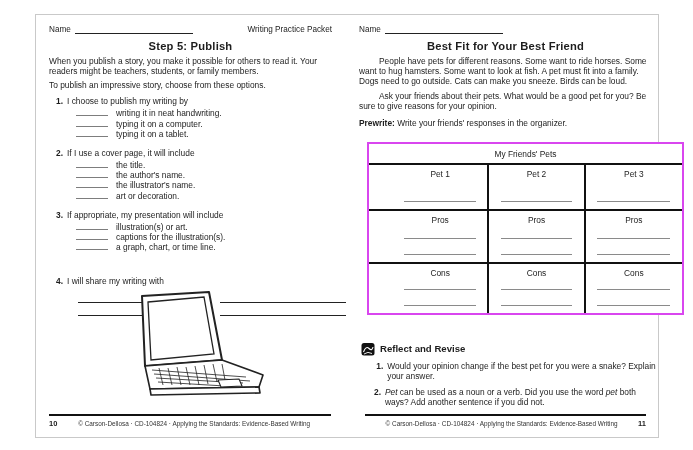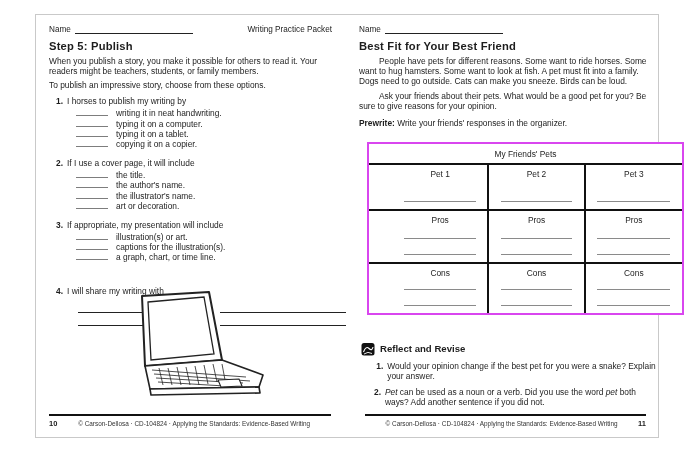--- a/index.html
+++ b/index.html
@@ -10,21 +10,21 @@
     border:1px solid #c9c9c9; background:#fff; }
   .page { position:absolute; top:1px; height:420px; background:#fff; }
   #left-page  { left:1px;  width:306px; padding:7px 11px 0 12px; }
   #right-page { left:317px; width:305px; padding:7px 6px 0 6px; }
 
   .name-row { display:flex; align-items:flex-end; font-size:8.2px; height:11px; }
   .name-line { display:inline-block; width:118px; border-bottom:1px solid #222;
     height:9px; margin-left:4px; }
   .packet { margin-left:auto; font-size:8.2px; }
 
-  .page-title { text-align:left; font-weight:bold; font-size:11.2px;
+  .page-title { text-align:center; font-weight:bold; font-size:11.2px;
     margin:6px 0 5px 0; letter-spacing:0.2px; }
 
   .para { font-size:8.4px; line-height:9.8px; margin-bottom:4px; }
   .indent { text-indent:20px; }
 
   
   .list { margin-top:6px; }
   .item-label { font-size:8.4px; margin:9px 0 2px 0; }
   .item-num { display:inline-block; width:14px; text-align:right;
     font-weight:bold; margin-right:4px; }
@@ -85,26 +85,25 @@
     </div>
 
     <div class="page-title">Step 5: Publish</div>
 
     <p class="para" style="width:298px">When you publish a story, you make it possible for others to read it. Your readers might be teachers, students, or family members.</p>
     <p class="para">To publish an impressive story, choose from these options.</p>
 
     <div class="list">
 
       <div class="item-label" style="margin-top:0">
-        <span class="item-num">1.</span><span>I horses to publish my writing by</span>
+        <span class="item-num">1.</span><span>I choose to publish my writing by</span>
       </div>
       <div class="opt"><span class="opt-blank"></span><span>writing it in neat handwriting.</span></div>
       <div class="opt"><span class="opt-blank"></span><span>typing it on a computer.</span></div>
       <div class="opt"><span class="opt-blank"></span><span>typing it on a tablet.</span></div>
-      <div class="opt"><span class="opt-blank"></span><span>copying it on a copier.</span></div>
 
       <div class="item-label">
         <span class="item-num">2.</span><span>If I use a cover page, it will include</span>
       </div>
       <div class="opt"><span class="opt-blank"></span><span>the title.</span></div>
       <div class="opt"><span class="opt-blank"></span><span>the author's name.</span></div>
       <div class="opt"><span class="opt-blank"></span><span>the illustrator's name.</span></div>
       <div class="opt"><span class="opt-blank"></span><span>art or decoration.</span></div>
 
       <div class="item-label">

